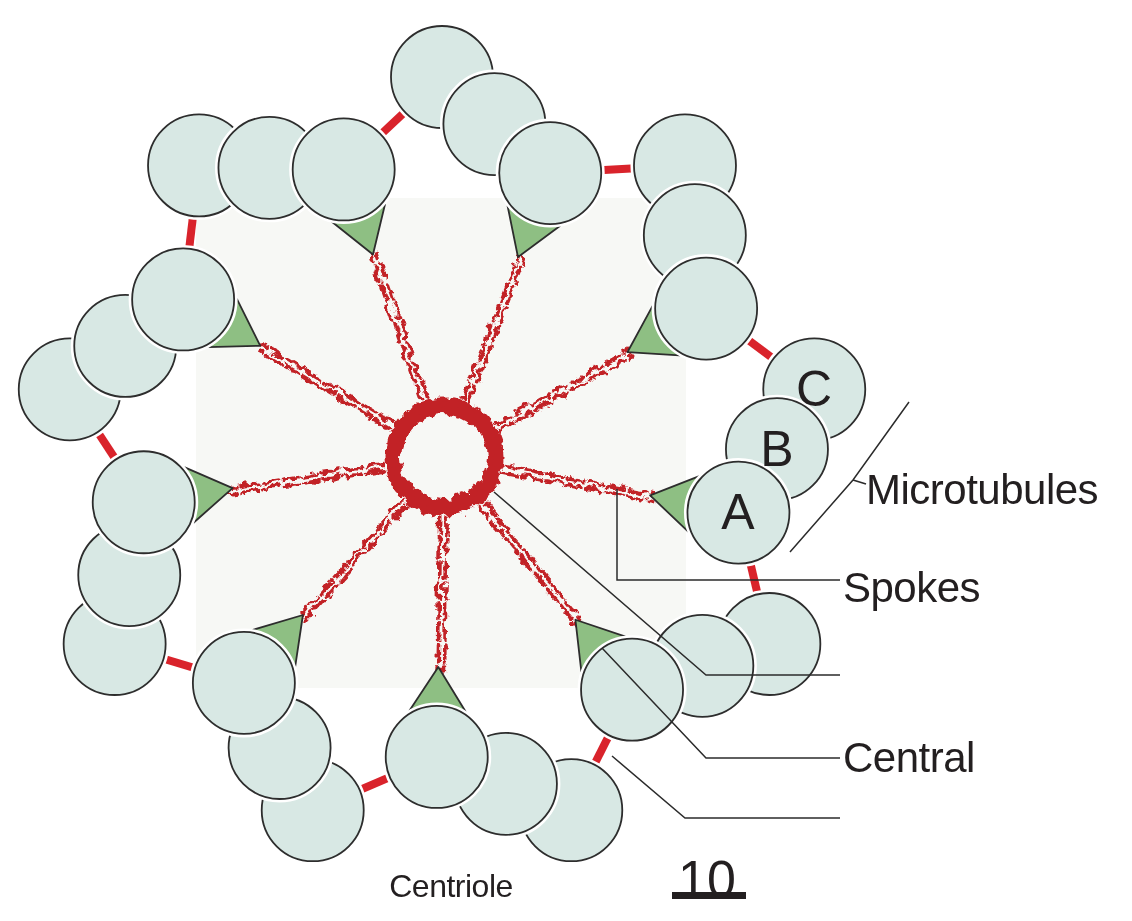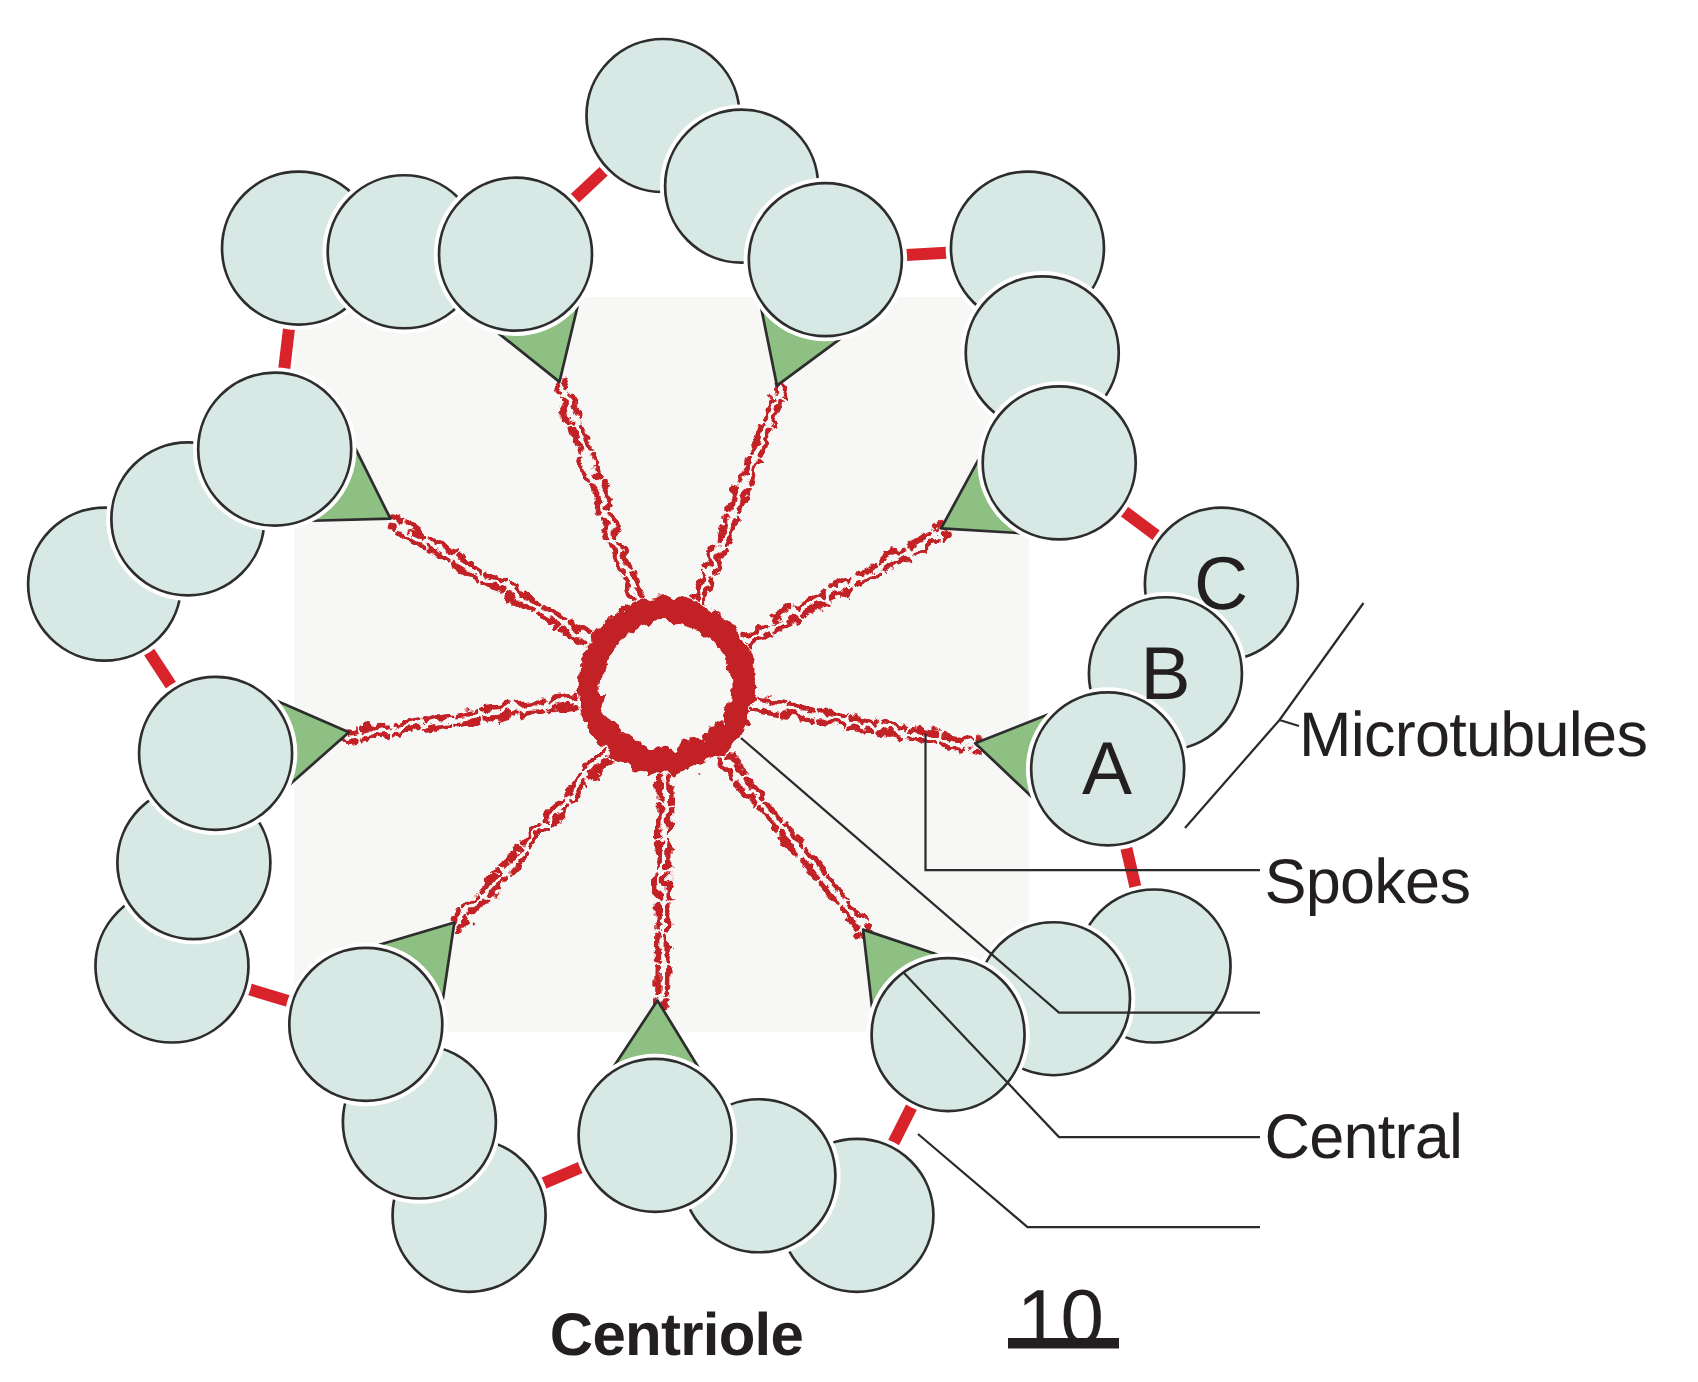--- a/index.html
+++ b/index.html
@@ -27,22 +27,22 @@
     line-height: 64px;
     text-align: center;
     font-size: 50px;
   }
   .title {
     position: absolute;
     left: 331px;
     top: 868px;
     width: 240px;
     text-align: center;
-    font-size: 40px;
-    font-weight: bold;
+    font-size: 32px;
+    font-weight: normal;
     letter-spacing: -0.5px;
   }
   .scale-label {
     position: absolute;
     left: 647px;
     top: 849px;
     width: 120px;
     text-align: center;
     font-size: 52px;
   }

